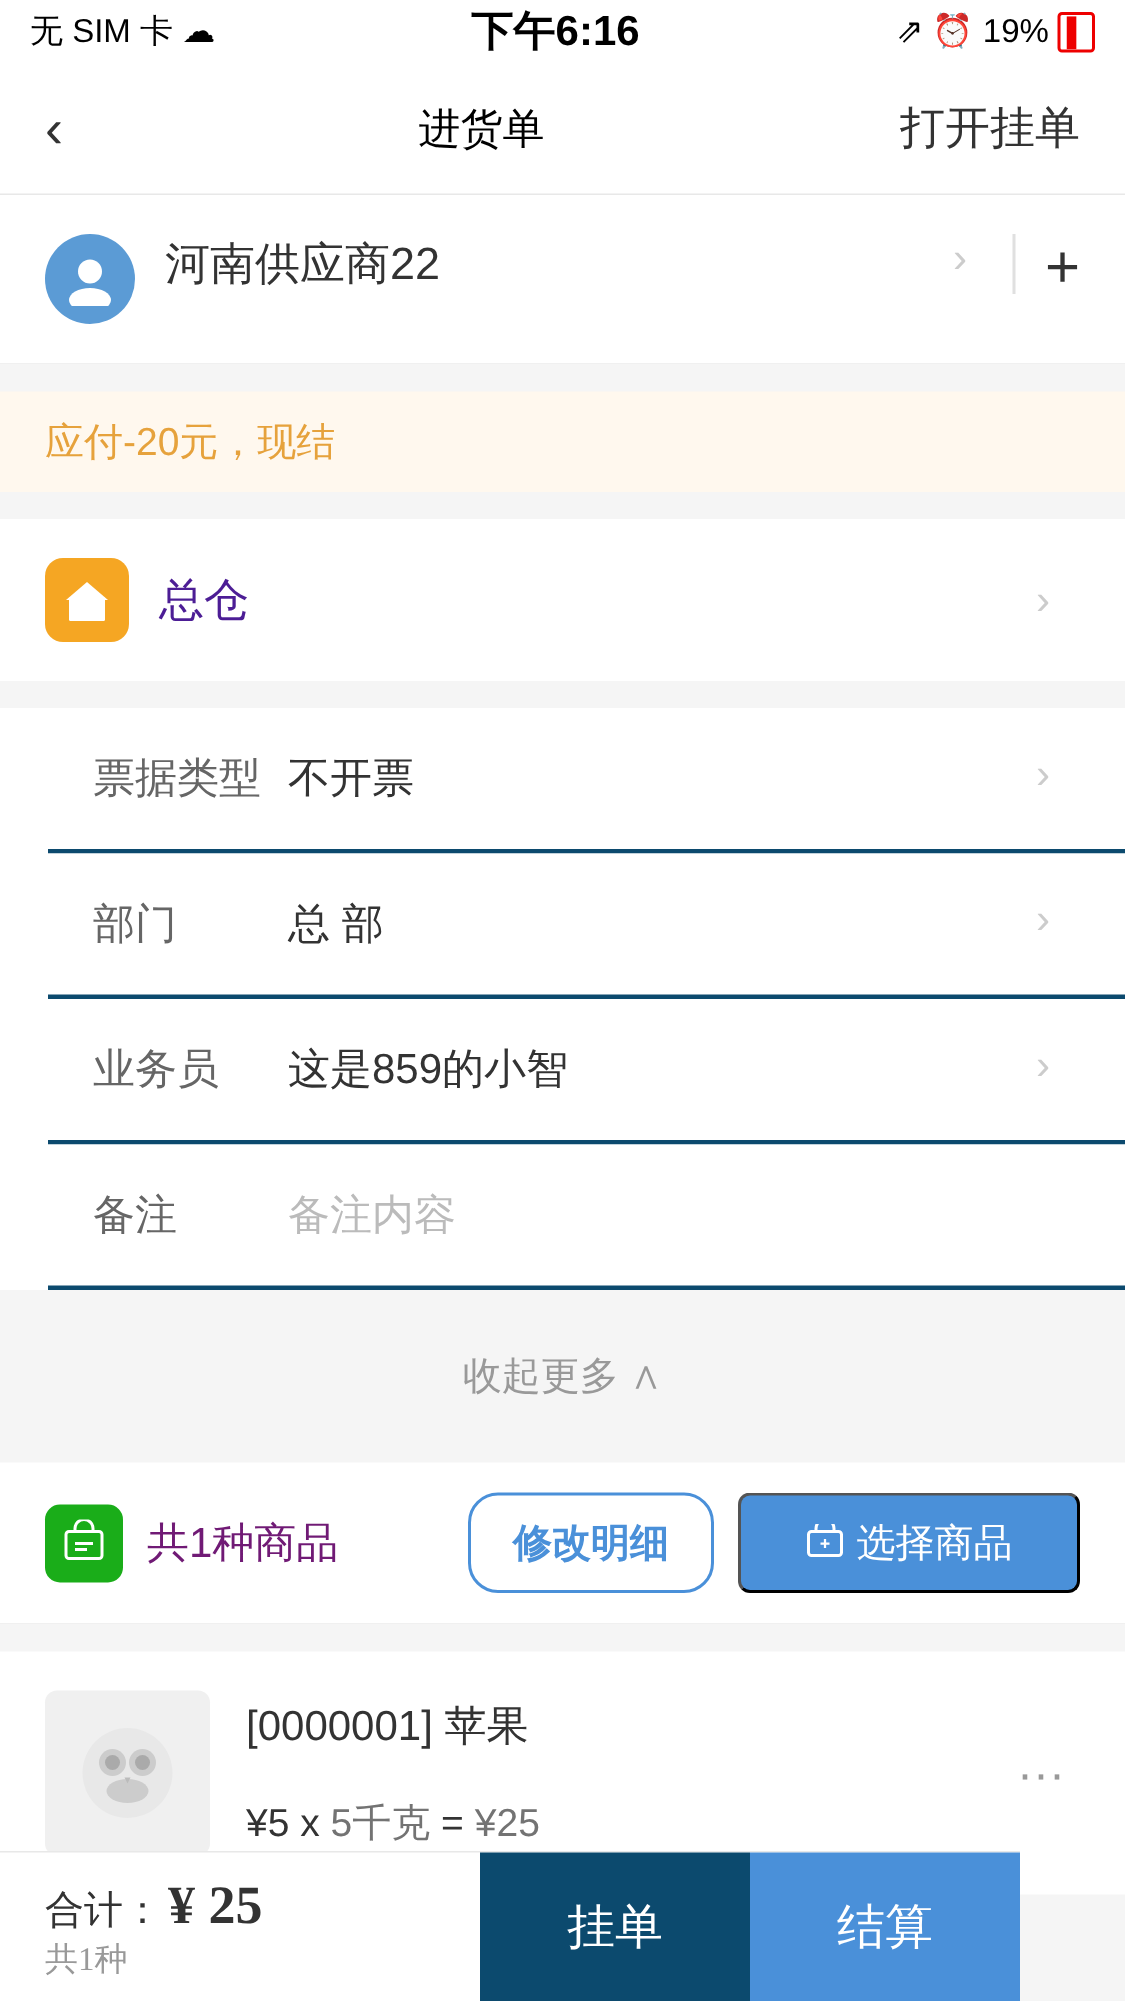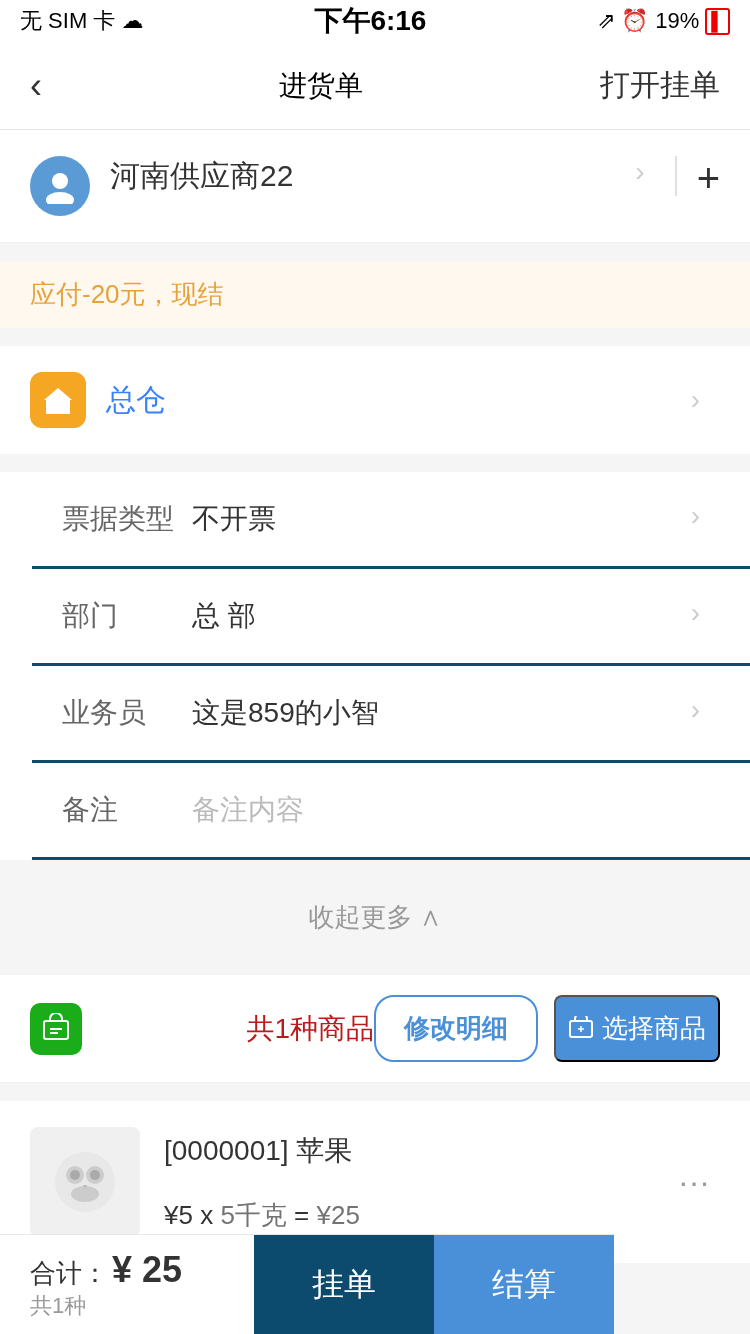--- a/index.html
+++ b/index.html
@@ -126,21 +126,21 @@
       border-radius: 12px;
       background: #f5a623;
       display: flex;
       align-items: center;
       justify-content: center;
       margin-right: 20px;
     }
     .warehouse-name {
       flex: 1;
       font-size: 30px;
-      color: #3b82f6;
+      color: #4c1d95;
     }
 
     
     .form-row {
       background: #fff;
       display: flex;
       padding: 28px 30px;
       border-bottom: 3px solid #0c4a6e;
       cursor: pointer;
       margin-left: 32px;
@@ -185,39 +185,38 @@
       border-radius: 10px;
       background: #1aad19;
       display: flex;
       align-items: center;
       justify-content: center;
       margin-right: 16px;
     }
     .product-count-text {
       flex: 1;
       font-size: 28px;
-      color: #b91c1c;
-      text-align: right;
+      color: #701a75;
     }
     .btn-outline {
       border: 2px solid #4a90d9;
       color: #4a90d9;
       background: #fff;
       font-size: 26px;
       padding: 14px 28px;
       border-radius: 20px;
       cursor: pointer;
       margin-right: 16px;
       font-weight: bold;
     }
     .btn-primary {
       background: #4a90d9;
       color: #fff;
       font-size: 26px;
-      padding: 14px 12px;
+      padding: 14px 43px;
       border-radius: 8px;
       cursor: pointer;
       display: flex;
       align-items: center;
       gap: 8px;
     }
 
     
     .product-item {
       background: #fff;
@@ -254,25 +253,26 @@
       color: #999;
       cursor: pointer;
       padding: 10px;
     }
 
     
     .bottom-bar {
       position: fixed;
       bottom: 0;
       left: 0;
-      width: 614px;
+      width: 680px;
       height: 100px;
       display: flex;
       background: #fff;
       border-top: 1px solid #e8e8e8;
+      font-family: Liberation Serif, serif;
     }
     .total-section {
       flex: 1;
       display: flex;
       flex-direction: column;
       justify-content: center;
       padding-left: 30px;
     }
     .total-label { font-size: 26px; color: #333; }
     .total-amount { font-size: 36px; font-weight: 600; color: #333; }

